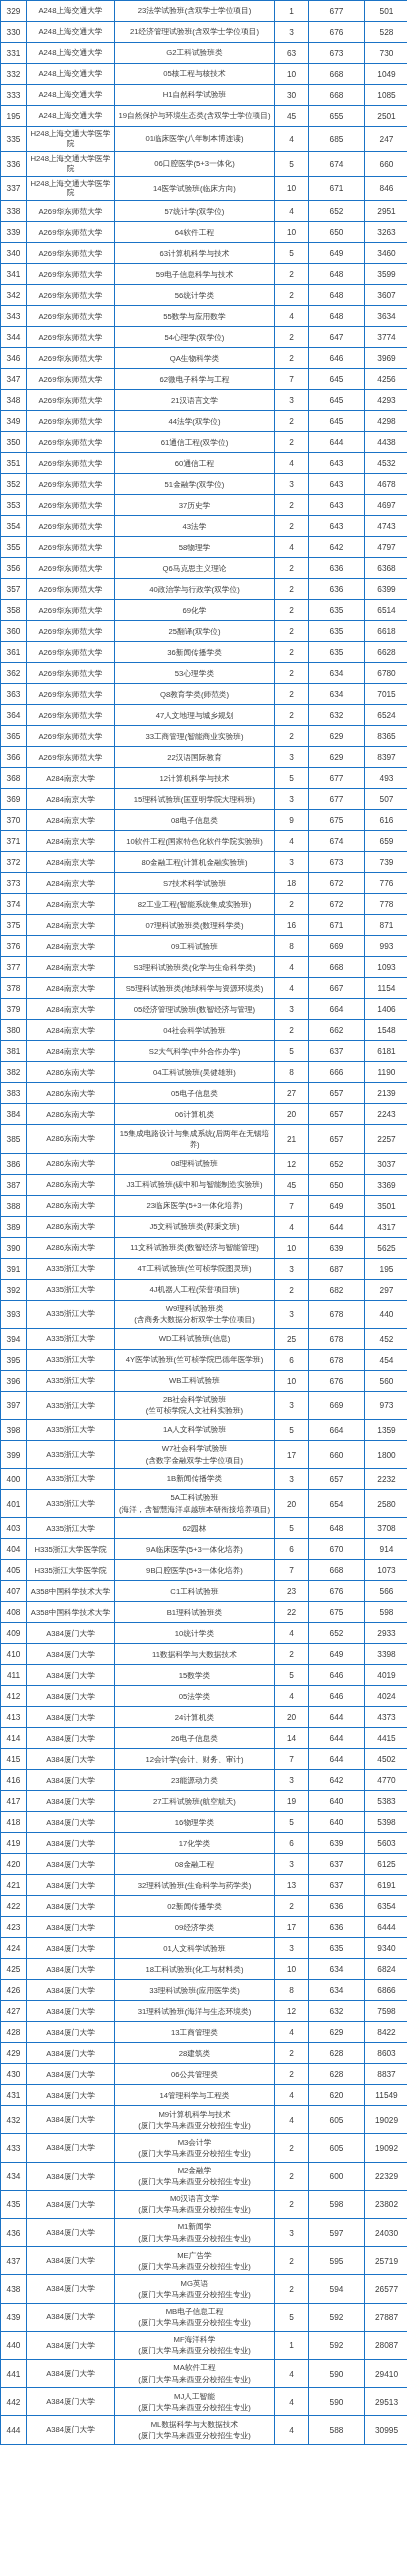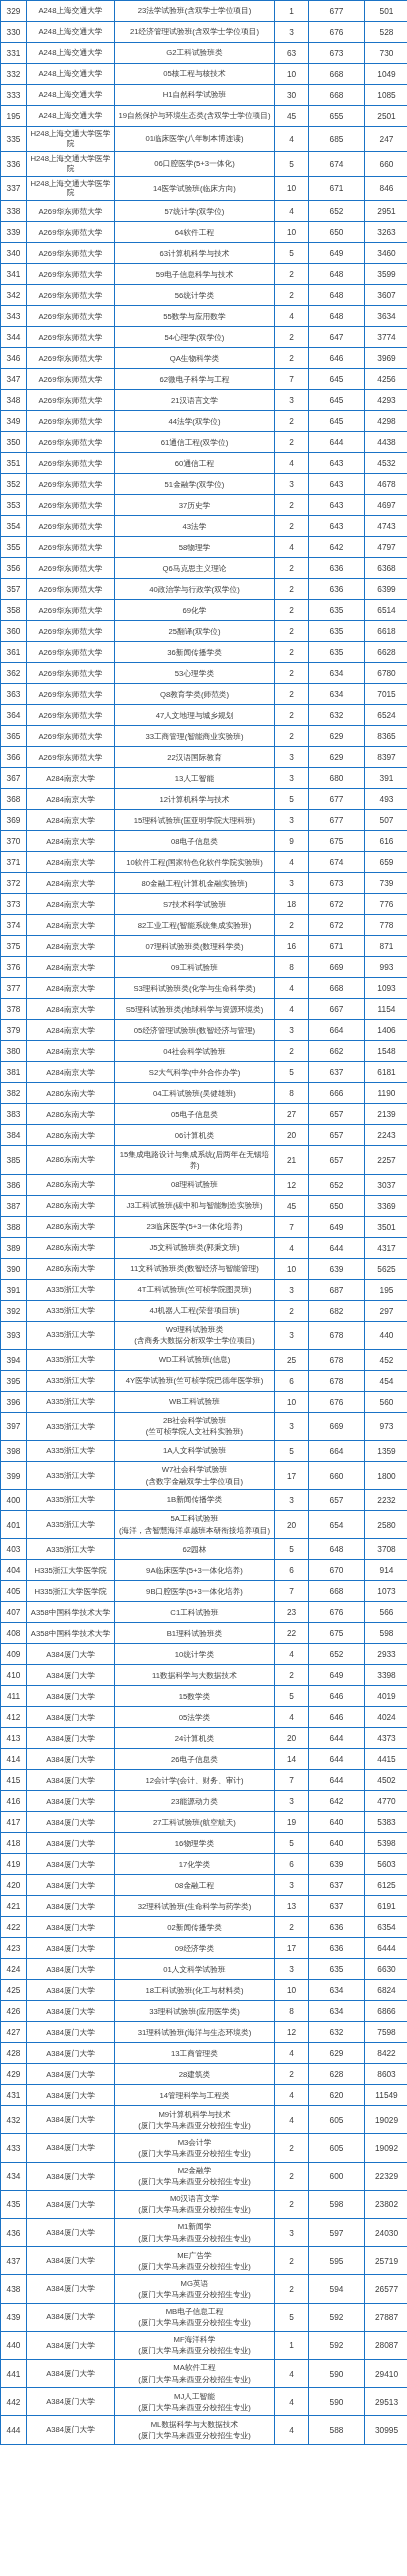--- a/index.html
+++ b/index.html
@@ -311,28 +311,20 @@
   </tr>
       <tr>
     <td class="c-seq">366</td>
     <td class="c-univ">A269华东师范大学</td>
     <td class="c-major">22汉语国际教育</td>
     <td class="c-count">3</td>
     <td class="c-score">629</td>
     <td class="c-rank">8397</td>
   </tr>
       <tr>
-    <td class="c-seq">367</td>
-    <td class="c-univ">A284南京大学</td>
-    <td class="c-major">13人工智能</td>
-    <td class="c-count">3</td>
-    <td class="c-score">680</td>
-    <td class="c-rank">391</td>
-  </tr>
-      <tr>
     <td class="c-seq">368</td>
     <td class="c-univ">A284南京大学</td>
     <td class="c-major">12计算机科学与技术</td>
     <td class="c-count">5</td>
     <td class="c-score">677</td>
     <td class="c-rank">493</td>
   </tr>
       <tr>
     <td class="c-seq">369</td>
     <td class="c-univ">A284南京大学</td>
@@ -760,21 +752,21 @@
     <td class="c-count">17</td>
     <td class="c-score">636</td>
     <td class="c-rank">6444</td>
   </tr>
       <tr>
     <td class="c-seq">424</td>
     <td class="c-univ">A384厦门大学</td>
     <td class="c-major">01人文科学试验班</td>
     <td class="c-count">3</td>
     <td class="c-score">635</td>
-    <td class="c-rank">6630</td>
+    <td class="c-rank">9340</td>
   </tr>
       <tr>
     <td class="c-seq">425</td>
     <td class="c-univ">A384厦门大学</td>
     <td class="c-major">18工科试验班(化工与材料类)</td>
     <td class="c-count">10</td>
     <td class="c-score">634</td>
     <td class="c-rank">6824</td>
   </tr>
       <tr>
@@ -801,20 +793,28 @@
     <td class="c-score">629</td>
     <td class="c-rank">8422</td>
   </tr>
       <tr>
     <td class="c-seq">429</td>
     <td class="c-univ">A384厦门大学</td>
     <td class="c-major">28建筑类</td>
     <td class="c-count">2</td>
     <td class="c-score">628</td>
     <td class="c-rank">8603</td>
+  </tr>
+      <tr>
+    <td class="c-seq">430</td>
+    <td class="c-univ">A384厦门大学</td>
+    <td class="c-major">06公共管理类</td>
+    <td class="c-count">2</td>
+    <td class="c-score">628</td>
+    <td class="c-rank">8837</td>
   </tr>
       <tr>
     <td class="c-seq">431</td>
     <td class="c-univ">A384厦门大学</td>
     <td class="c-major">14管理科学与工程类</td>
     <td class="c-count">4</td>
     <td class="c-score">620</td>
     <td class="c-rank">11549</td>
   </tr>
       <tr>

